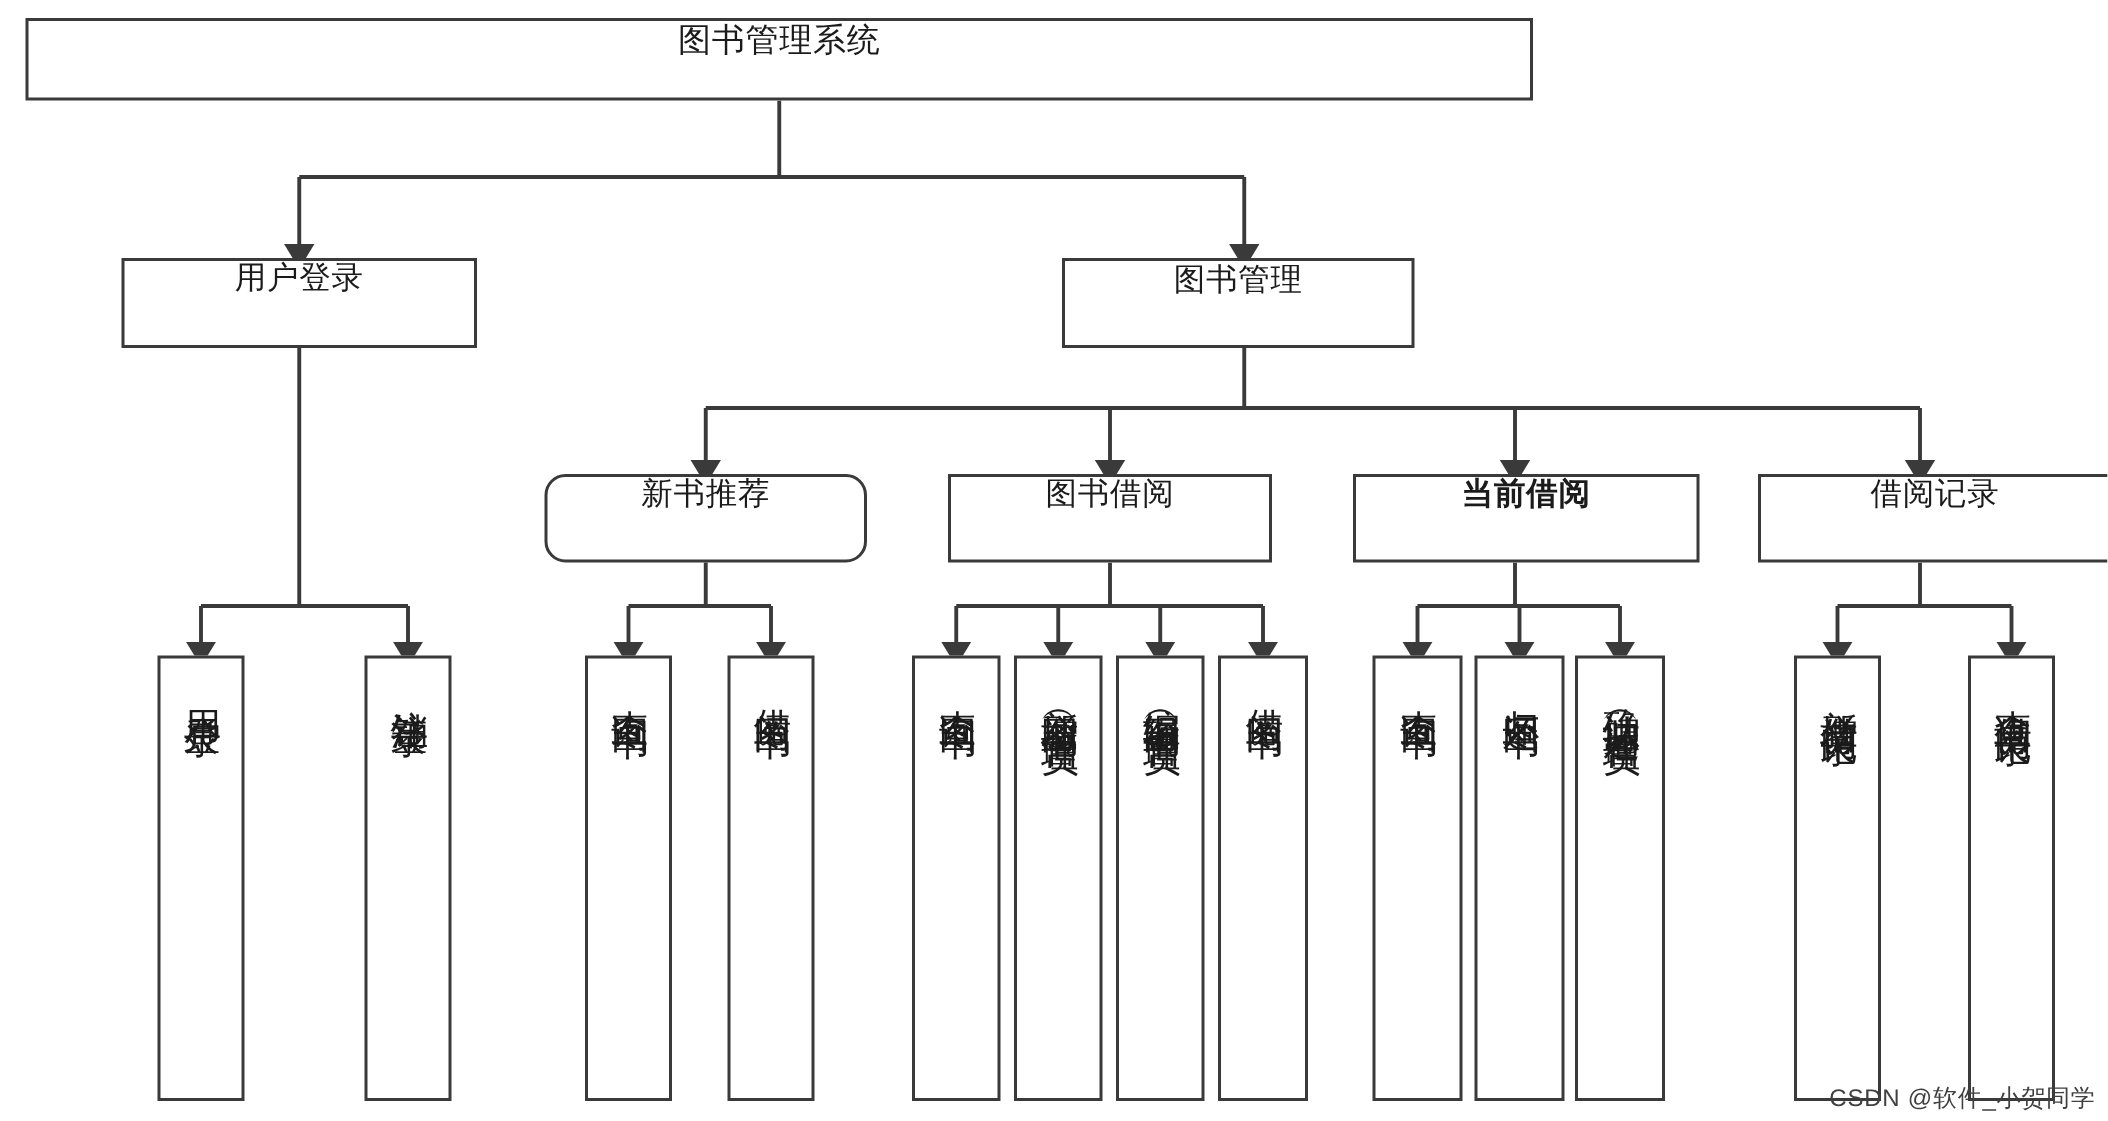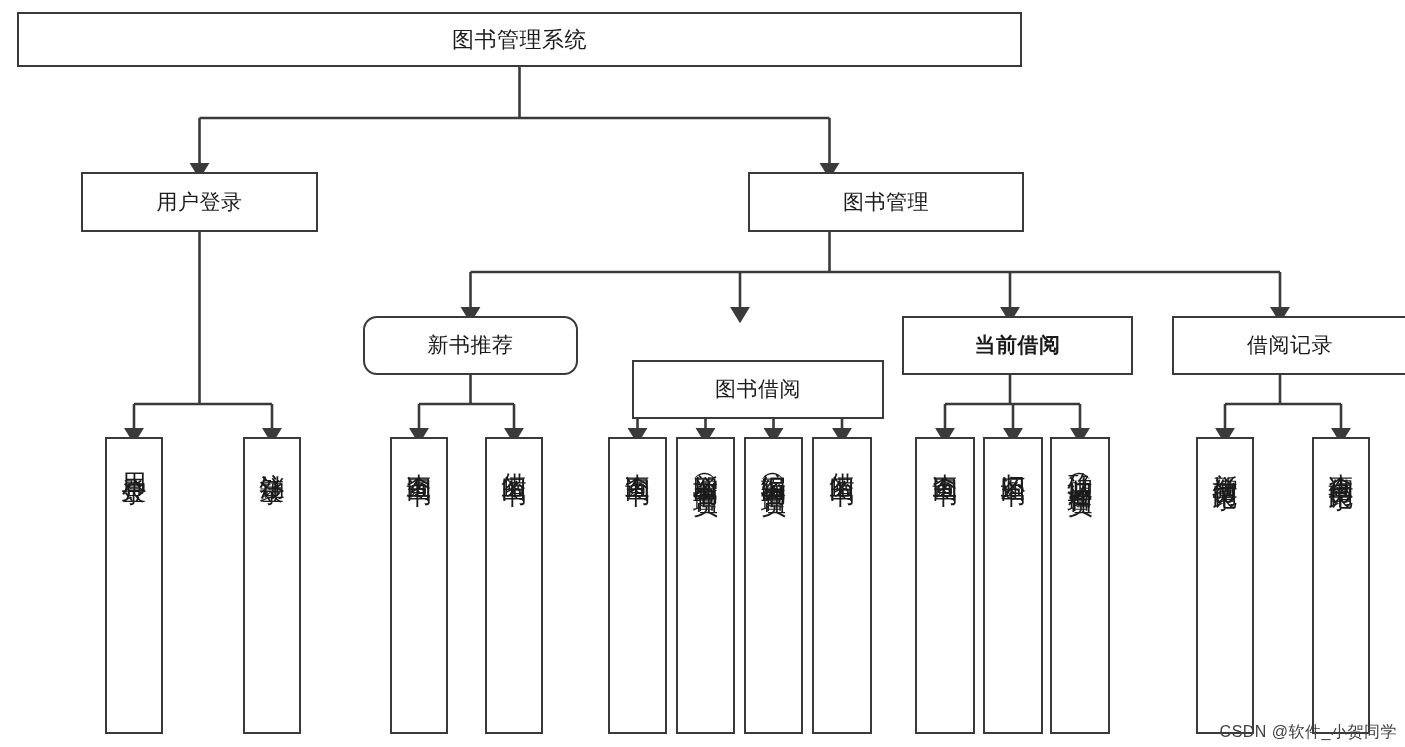--- a/index.html
+++ b/index.html
@@ -22,21 +22,21 @@
     width: 1405px;
     height: 747px;
     pointer-events: none;
   }
   .node {
     position: absolute;
     box-sizing: border-box;
     border: 2px solid #3a3a3a;
     background: #ffffff;
     display: flex;
-    align-items: center;
+    align-items: flex-start;
     justify-content: center;
     color: #1b1b1b;
   }
   .node-label {
     display: block;
     text-align: center;
     line-height: 1.16;
     white-space: nowrap;
   }
   .node.horizontal .node-label {
@@ -117,27 +117,27 @@
       </g>
   </svg>
 
   <div id="nodes">
       <div class="node horizontal root" style="left: 17px; top: 12px; width: 1005px; height: 55px;">
         <span class="node-label">图书管理系统</span>
       </div>
       <div class="node horizontal" style="left: 81px; top: 172px; width: 237px; height: 60px;">
         <span class="node-label">用户登录</span>
       </div>
-      <div class="node horizontal" style="left: 748px; top: 172px; width: 276px; height: 60px; font-family: Liberation Serif, serif;">
+      <div class="node horizontal" style="left: 708px; top: 172px; width: 235px; height: 60px; font-family: Liberation Serif, serif;">
         <span class="node-label">图书管理</span>
       </div>
       <div class="node horizontal" style="left: 363px; top: 316px; width: 215px; height: 59px; border-radius: 14px;">
         <span class="node-label">新书推荐</span>
       </div>
-      <div class="node horizontal" style="left: 632px; top: 316px; width: 252px; height: 59px; margin-top: 44px;">
+      <div class="node horizontal" style="left: 632px; top: 316px; width: 216px; height: 59px;">
         <span class="node-label">图书借阅</span>
       </div>
       <div class="node horizontal" style="left: 902px; top: 316px; width: 231px; height: 59px; font-weight: bold;">
         <span class="node-label">当前借阅</span>
       </div>
       <div class="node horizontal" style="left: 1172px; top: 316px; width: 236px; height: 59px;">
         <span class="node-label">借阅记录</span>
       </div>
       <div class="node vertical" style="left: 105px; top: 437px; width: 58px; height: 297px;">
         <span class="node-label">用户登录</span>

